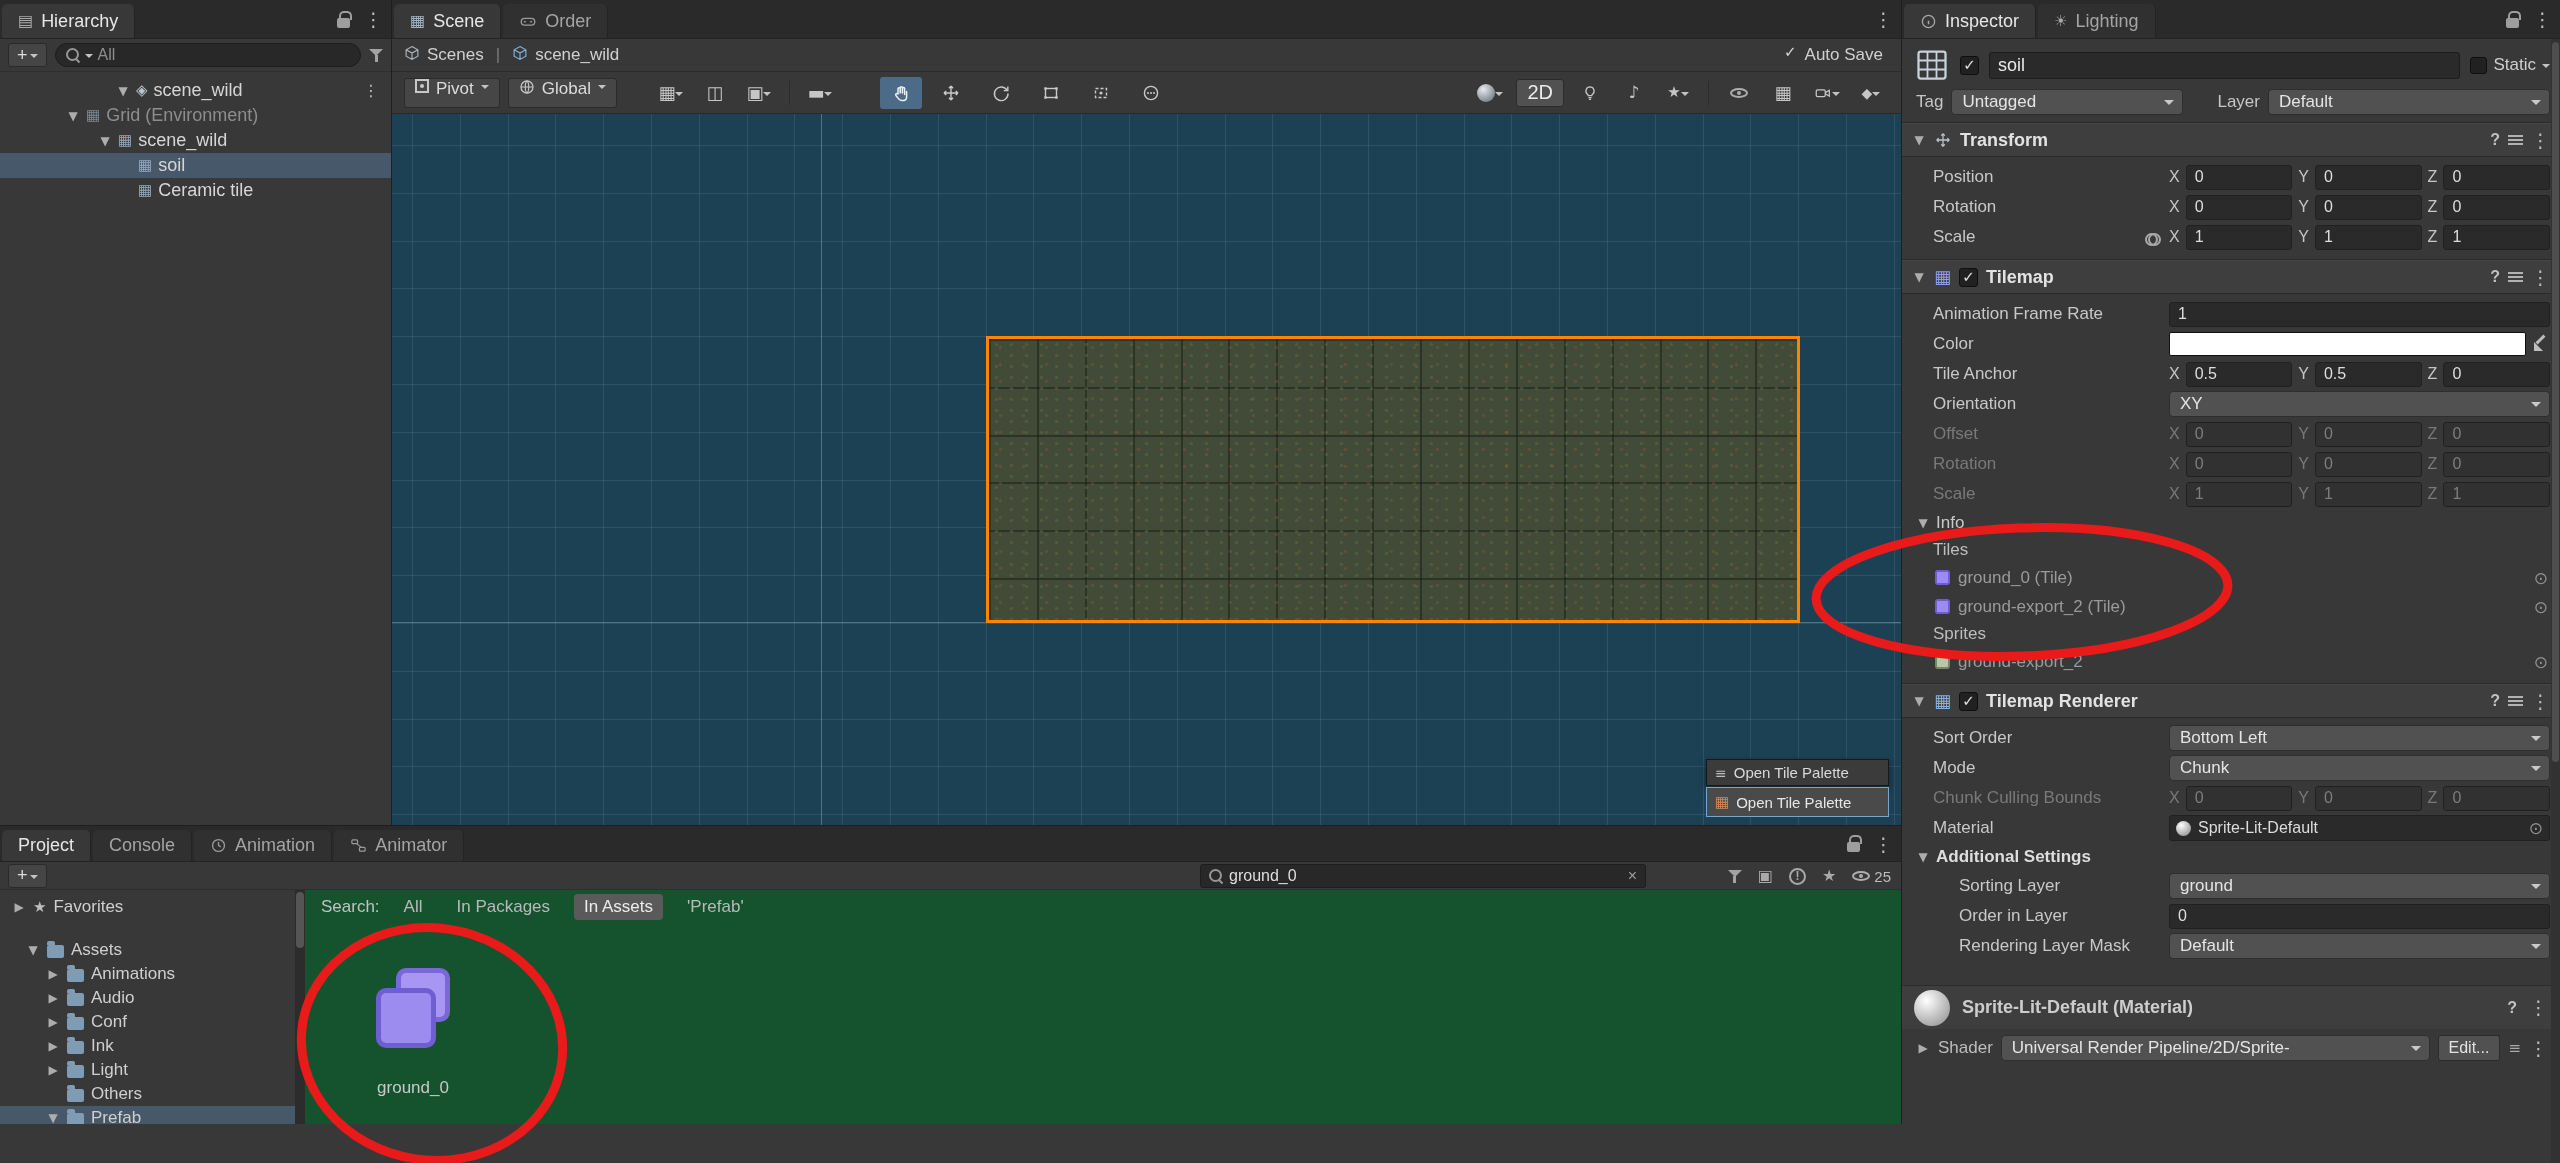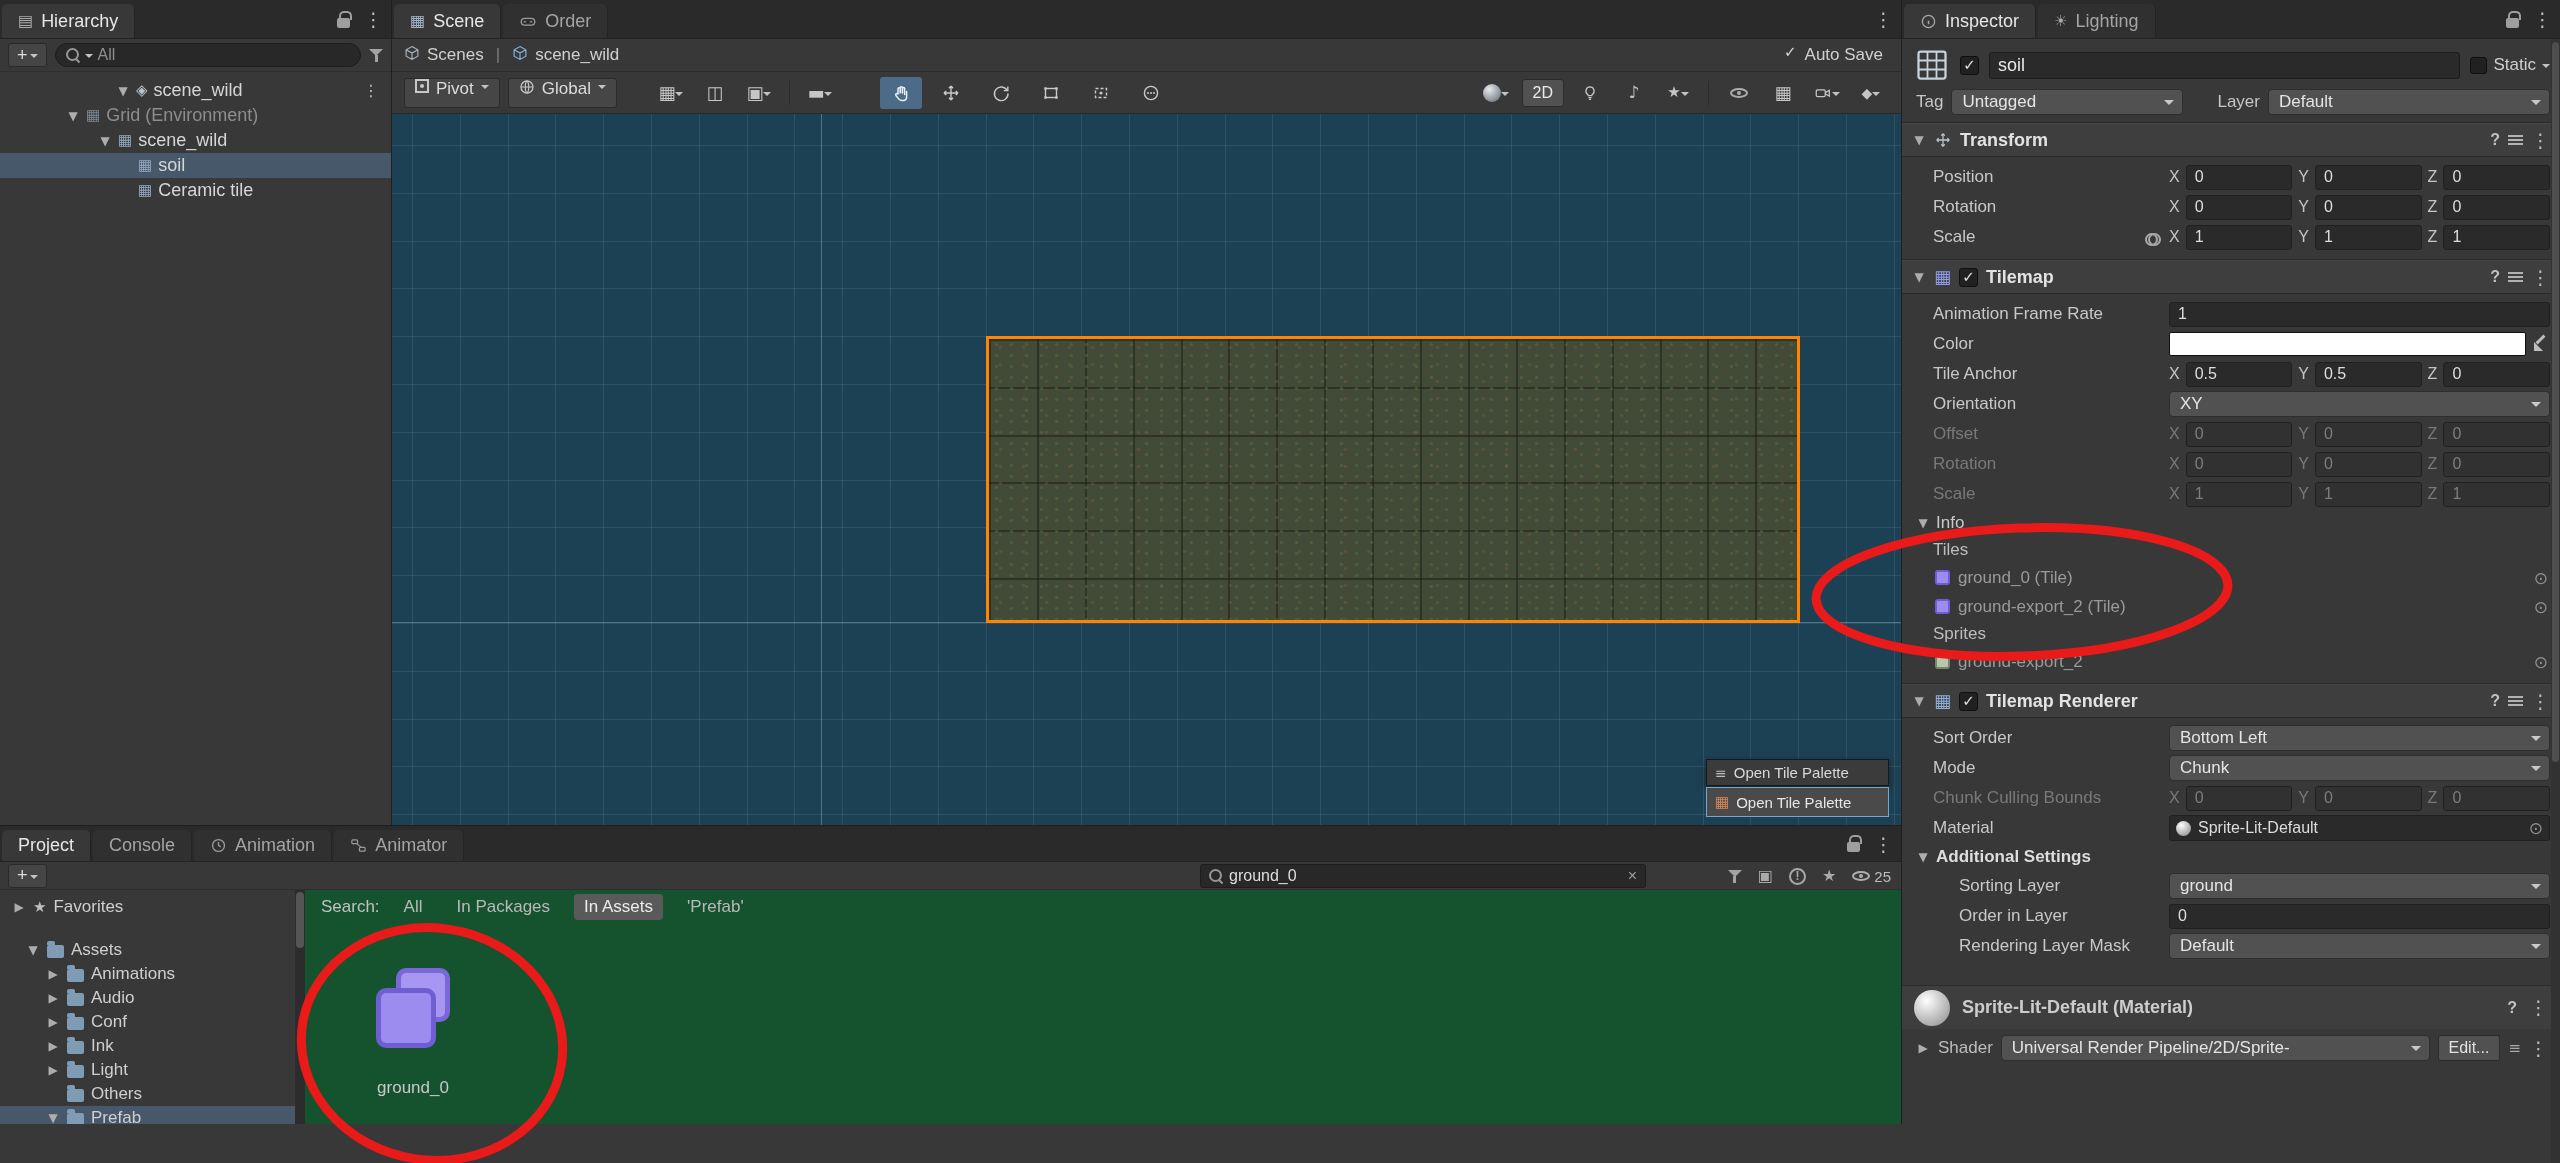--- a/index.html
+++ b/index.html
@@ -57,21 +57,21 @@
 .breadcrumbs{height:33px;display:flex;align-items:center;gap:10px;padding:0 12px;border-bottom:1px solid #2c2c2c;font-size:17px;color:#d0d0d0}
 .crumb{display:flex;align-items:flex-start;gap:7px}
 .crumb-sep{color:#7b7b7b;padding:0 2px}
 .scene-toolbar{height:42px;display:flex;align-items:center;gap:8px;padding:0 12px;border-bottom:1px solid #292929}
 .tbtn{height:30px;background:#464646;border:1px solid #2b2b2b;border-radius:3px;display:flex;gap:7px;padding:0 10px;font-size:17px;color:#dcdcdc;white-space:nowrap}
 .tool{width:42px;height:32px;border-radius:3px;display:flex;align-items:center;justify-content:center}
 .tool.small{width:36px}
 .tool.active{background:#4c6b88}
 .tool .gi{font-size:18px;color:#c6c6c6}
 .vdiv{width:1px;height:24px;background:#2b2b2b;margin:0 4px}
-.btn-2d{height:28px;padding:0 10px;background:#515151;border:1px solid #2b2b2b;border-radius:3px;color:#eaeaea;font-size:16px;display:flex;align-items:center}
+.btn-2d{height:28px;padding:0 10px;background:#515151;border:1px solid #2b2b2b;border-radius:3px;color:#eaeaea;font-size:20px;display:flex;align-items:center}
 .sphere{width:18px;height:18px;border-radius:50%;background:radial-gradient(circle at 35% 30%,#e8eaec,#9aa0a6 55%,#5f666d)}
 #scene-canvas{position:absolute;left:0;top:114px;right:0;bottom:0;overflow:hidden;background-color:#1d4154;background-image:repeating-linear-gradient(to right,rgba(150,193,222,.13) 0 1px,transparent 1px 47.8px),repeating-linear-gradient(to bottom,rgba(150,193,222,.13) 0 1px,transparent 1px 47.8px);background-position:20px 31px}
 .axis-v{position:absolute;left:429px;top:0;bottom:0;width:1px;background:rgba(185,218,240,.32)}
 .axis-h{position:absolute;top:508px;left:0;right:0;height:1px;background:rgba(185,218,240,.32)}
 #tilemap{position:absolute;left:594px;top:222px;width:814px;height:287px;background-color:#424a38;background-image:radial-gradient(rgba(150,92,60,.33) 1.5px,transparent 2.2px),radial-gradient(rgba(86,108,66,.55) 1.5px,transparent 2.2px),repeating-linear-gradient(to right,rgba(18,24,14,.45) 0 2px,transparent 2px 47.9px),repeating-linear-gradient(to bottom,rgba(18,24,14,.45) 0 2px,transparent 2px 47.8px);background-size:23px 17px,15px 11px,auto,auto;border:3px solid #ff8400}
 .otp-tip{position:absolute;left:1314px;top:645px;width:183px;height:27px;background:#3b3b3b;border:1px solid #181818;display:flex;align-items:center;gap:7px;padding:0 8px;font-size:15px;color:#d8d8d8;box-shadow:0 3px 8px rgba(0,0,0,.45)}
 .otp-btn{position:absolute;left:1314px;top:673px;width:183px;height:30px;background:#4a4a4a;border:1px solid #76a6cd;display:flex;align-items:center;gap:7px;padding:0 8px;font-size:15px;color:#e6e6e6}
 
 .proj-toolbar{height:28px;display:flex;align-items:center;padding:0 8px;border-bottom:1px solid #2e2e2e;position:relative}
 .proj-search{position:absolute;left:1200px;top:2px;width:446px;height:24px;background:#282828;border:1px solid #1d1d1d;border-radius:3px;display:flex;align-items:center;gap:6px;padding:0 8px}

